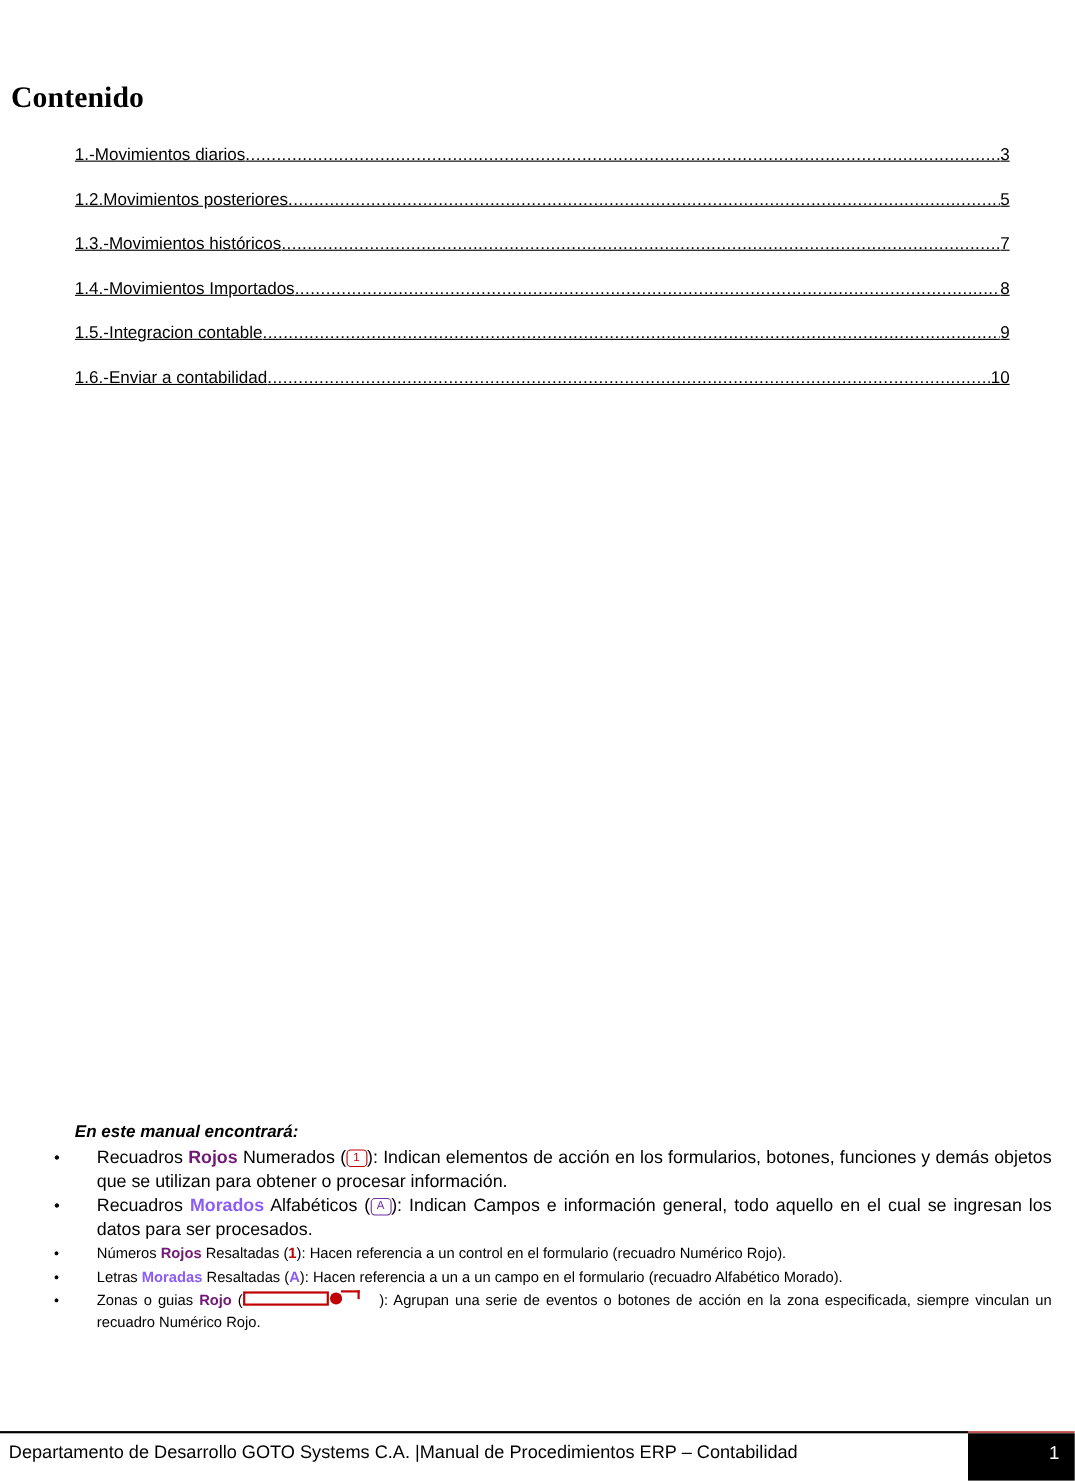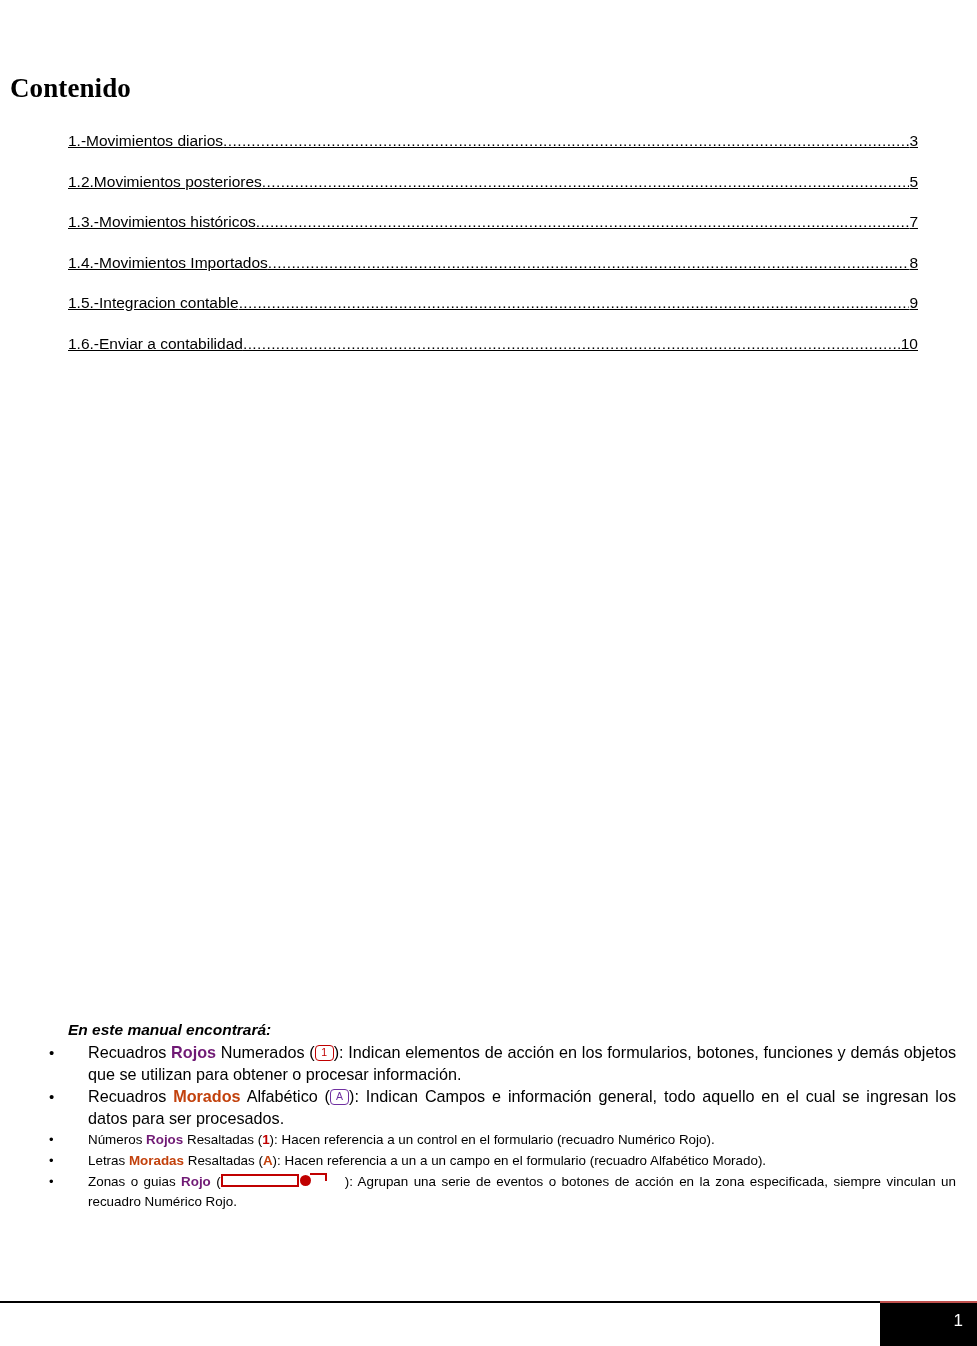--- a/index.html
+++ b/index.html
@@ -113,21 +113,21 @@
     font-size: 16.2px;
     line-height: 21.5px;
   }
   .b-small {
     font-size: 13.4px;
     line-height: 20px;
   }
   .b-small .dot { font-size: 13px; }
 
   .red { color: #701a75; font-weight: bold; }
-  .purple { color: #c2410c; font-weight: bold; }
+  .purple { color: #8b5cf6; font-weight: bold; }
   .red-plain { color: #C00000; font-weight: bold; }
 
   
   .tag-box {
     display: inline-block;
     border: 1.6px solid #C00000;
     border-radius: 4px;
     color: #C00000;
     font-size: 10.5px;
     line-height: 11px;
@@ -272,21 +272,21 @@
 
   <div class="bullets">
 
     <div class="bullet b-large">
       <span class="dot">•</span>
       <span>Recuadros </span><span class="red">Rojos</span><span> Numerados (</span><span class="tag-box">1</span><span>): Indican elementos de acción en los formularios, botones, funciones y demás objetos que se utilizan para obtener o procesar información.</span>
     </div>
 
     <div class="bullet b-large">
       <span class="dot">•</span>
-      <span>Recuadros </span><span class="purple">Morados</span><span> Alfabético (</span><span class="tag-box purple-box">A</span><span>): Indican Campos e información general, todo aquello en el cual se ingresan los datos para ser procesados.</span>
+      <span>Recuadros </span><span class="purple">Morados</span><span> Alfabéticos (</span><span class="tag-box purple-box">A</span><span>): Indican Campos e información general, todo aquello en el cual se ingresan los datos para ser procesados.</span>
     </div>
 
     <div class="bullet b-small">
       <span class="dot">•</span>
       <span>Números </span><span class="red">Rojos</span><span> Resaltadas (</span><span class="red-plain">1</span><span>): Hacen referencia a un control en el formulario (recuadro Numérico Rojo).</span>
     </div>
 
     <div class="bullet b-small">
       <span class="dot">•</span>
       <span>Letras </span><span class="purple">Moradas</span><span> Resaltadas (</span><span class="purple">A</span><span>): Hacen referencia a un a un campo en el formulario (recuadro Alfabético Morado).</span>
@@ -294,17 +294,18 @@
 
     <div class="bullet b-small">
       <span class="dot">•</span>
       <span>Zonas o guias </span><span class="red">Rojo</span><span> (</span><span class="zone-guide"><span class="zg-rect"></span><span class="zg-dot"></span><span class="zg-elbow"></span></span><span>): Agrupan una serie de eventos o botones de acción en la zona especificada, siempre vinculan un recuadro Numérico Rojo.</span>
     </div>
 
   </div>
 
   <div class="footer-rule"></div>
   <div class="footer-rule-red"></div>
+  <div class="footer-text">Departamento de Desarrollo GOTO Systems C.A. |Manual de Procedimientos ERP – Contabilidad</div>
   <div class="page-number-box">
     <span class="num">1</span>
   </div>
 
 </div>
 
 </body></html>

